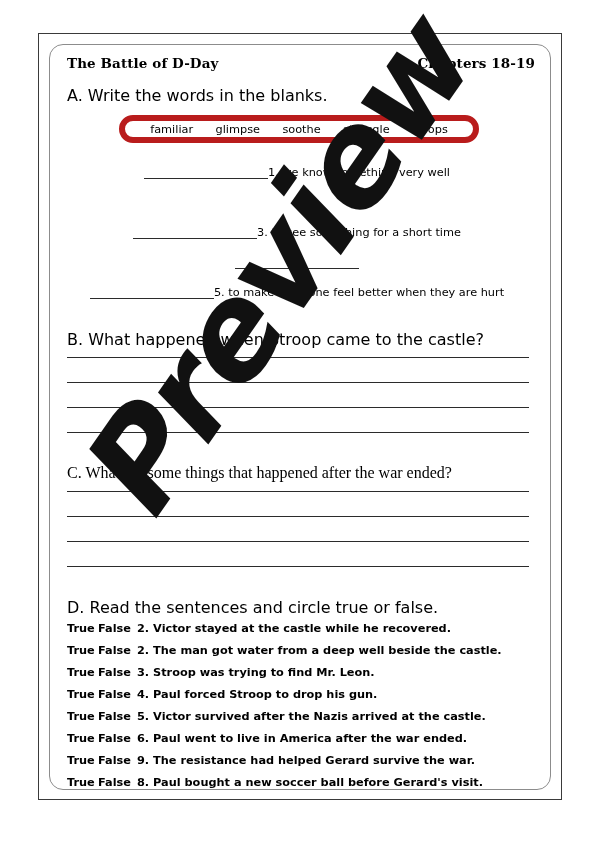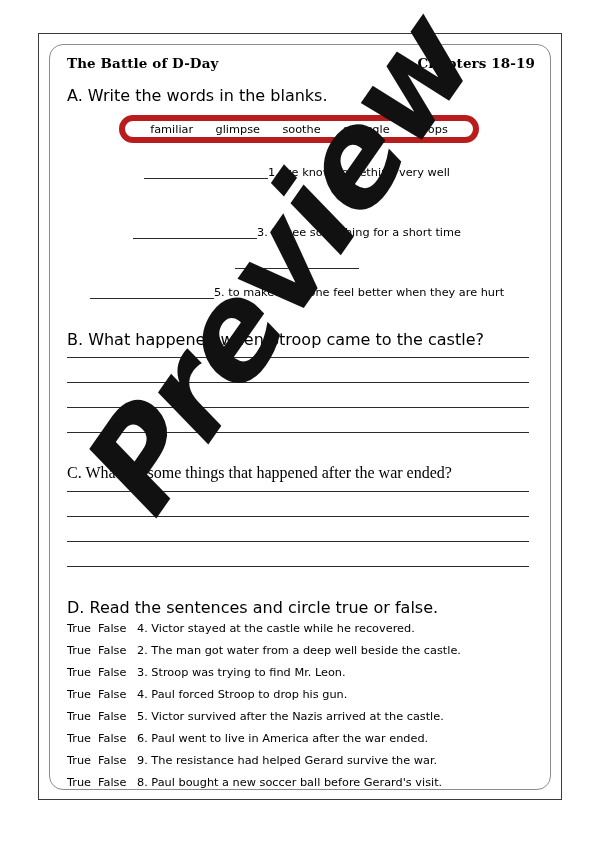--- a/index.html
+++ b/index.html
@@ -137,20 +137,21 @@
   }
 
   
   .tfrow {
     position: absolute;
     left: 18px;
     width: 462px;
     height: 16px;
     font-size: 11.3px;
     white-space: nowrap;
+    font-weight: bold;
   }
   .tfrow .tf-true {
     position: absolute;
     left: 0px;
     top: 0;
   }
   .tfrow .tf-false {
     position: absolute;
     left: 31px;
     top: 0;
@@ -239,21 +240,21 @@
     <div class="writeline" style="top:447px;"></div>
     <div class="writeline" style="top:472px;"></div>
     <div class="writeline" style="top:497px;"></div>
     <div class="writeline" style="top:522px;"></div>
 
     <div class="prompt" style="left:18px; top:554px;">D. Read the sentences and circle true or false.</div>
 
     <div class="tfrow" style="top:578px;">
       <span class="tf-true">True</span>
       <span class="tf-false">False</span>
-      <span class="tf-sentence">4. Victor stayed at the castle while he recovered.</span>
+      <span class="tf-sentence">2. Victor stayed at the castle while he recovered.</span>
     </div>
     <div class="tfrow" style="top:600px;">
       <span class="tf-true">True</span>
       <span class="tf-false">False</span>
       <span class="tf-sentence">2. The man got water from a deep well beside the castle.</span>
     </div>
     <div class="tfrow" style="top:622px;">
       <span class="tf-true">True</span>
       <span class="tf-false">False</span>
       <span class="tf-sentence">3. Stroop was trying to find Mr. Leon.</span>

